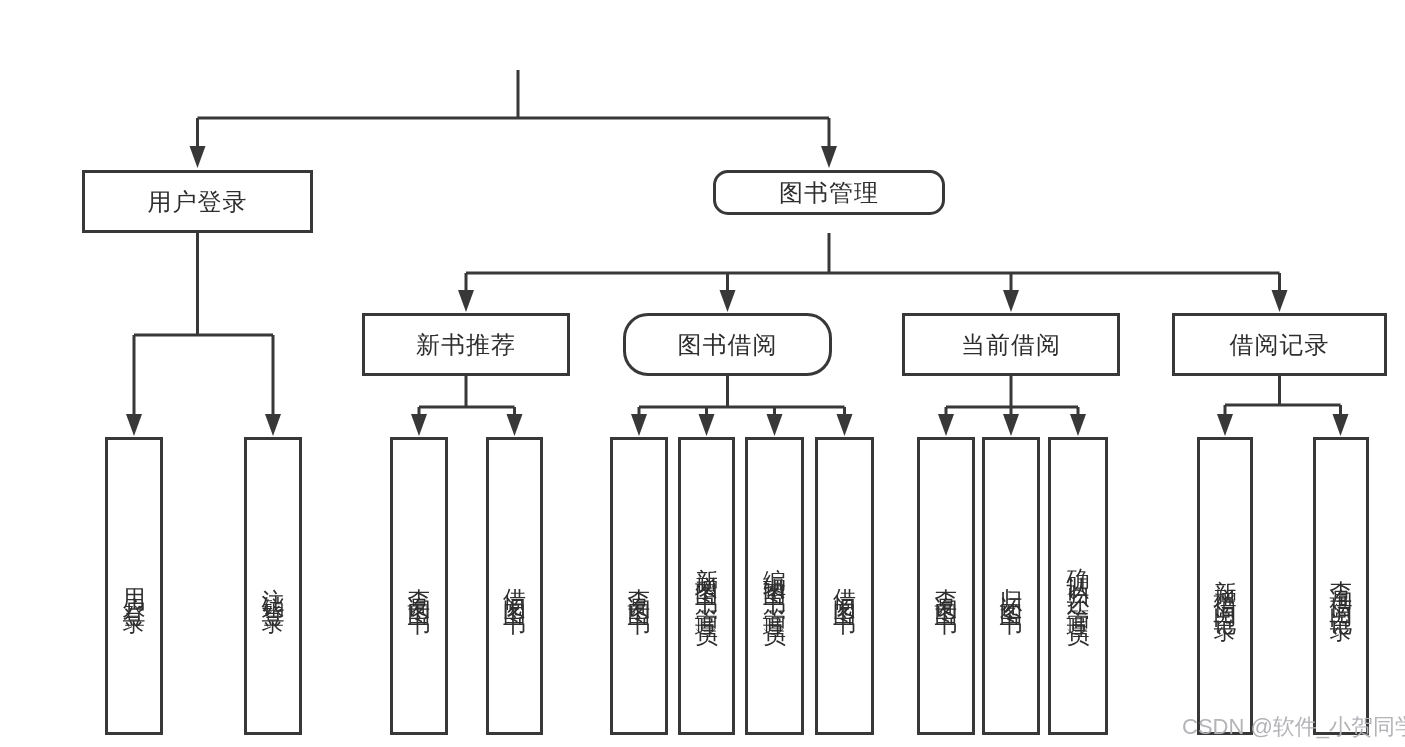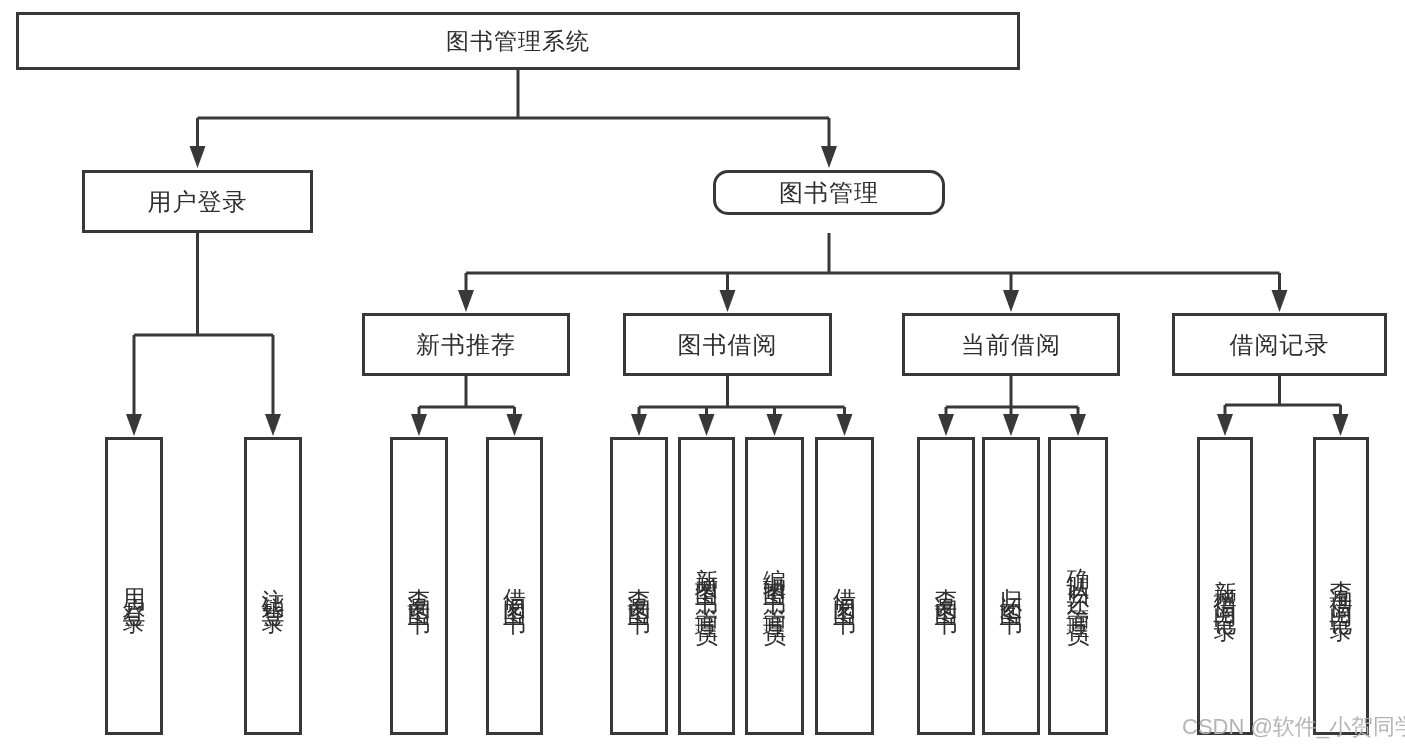--- a/index.html
+++ b/index.html
@@ -107,35 +107,32 @@
       <polygon points="766.5,414 782.5,414 774.5,436"></polygon>
       <polygon points="836.5,414 852.5,414 844.5,436"></polygon>
       <polygon points="938,414 954,414 946,436"></polygon>
       <polygon points="1003,414 1019,414 1011,436"></polygon>
       <polygon points="1070,414 1086,414 1078,436"></polygon>
       <polygon points="1217,414 1233,414 1225,436"></polygon>
       <polygon points="1332.5,414 1348.5,414 1340.5,436"></polygon>
     </g>
   </svg>
 
-  <div class="hbox root" style="left:16px; top:12px; width:1004px; height:58px;">
-    <span>图书管理系统</span>
-  </div>
 
   <div class="hbox" style="left:82px; top:170px; width:231px; height:63px;">
     <span>用户登录</span>
   </div>
   <div class="hbox" style="left:713px; top:170px; width:232px; height:45px;border-radius:15px;">
     <span>图书管理</span>
   </div>
 
   <div class="hbox" style="left:362px; top:313px; width:208px; height:63px;">
     <span>新书推荐</span>
   </div>
-  <div class="hbox" style="left:623px; top:313px; width:209px; height:63px;">
+  <div class="hbox" style="left:623px; top:313px; width:209px; height:63px;border-radius:25px;">
     <span>图书借阅</span>
   </div>
   <div class="hbox" style="left:902px; top:313px; width:218px; height:63px;text-align:center;">
     <span>当前借阅</span>
   </div>
   <div class="hbox" style="left:1172px; top:313px; width:215px; height:63px;">
     <span>借阅记录</span>
   </div>
 
   <div class="vbox" style="left:105px; width:58px;">

